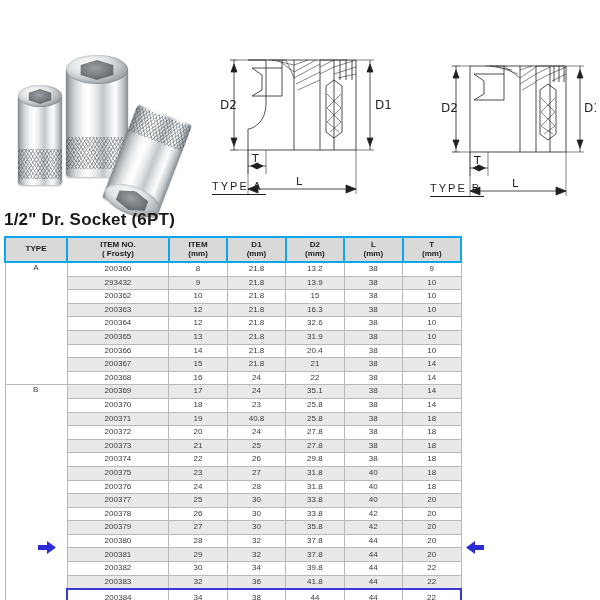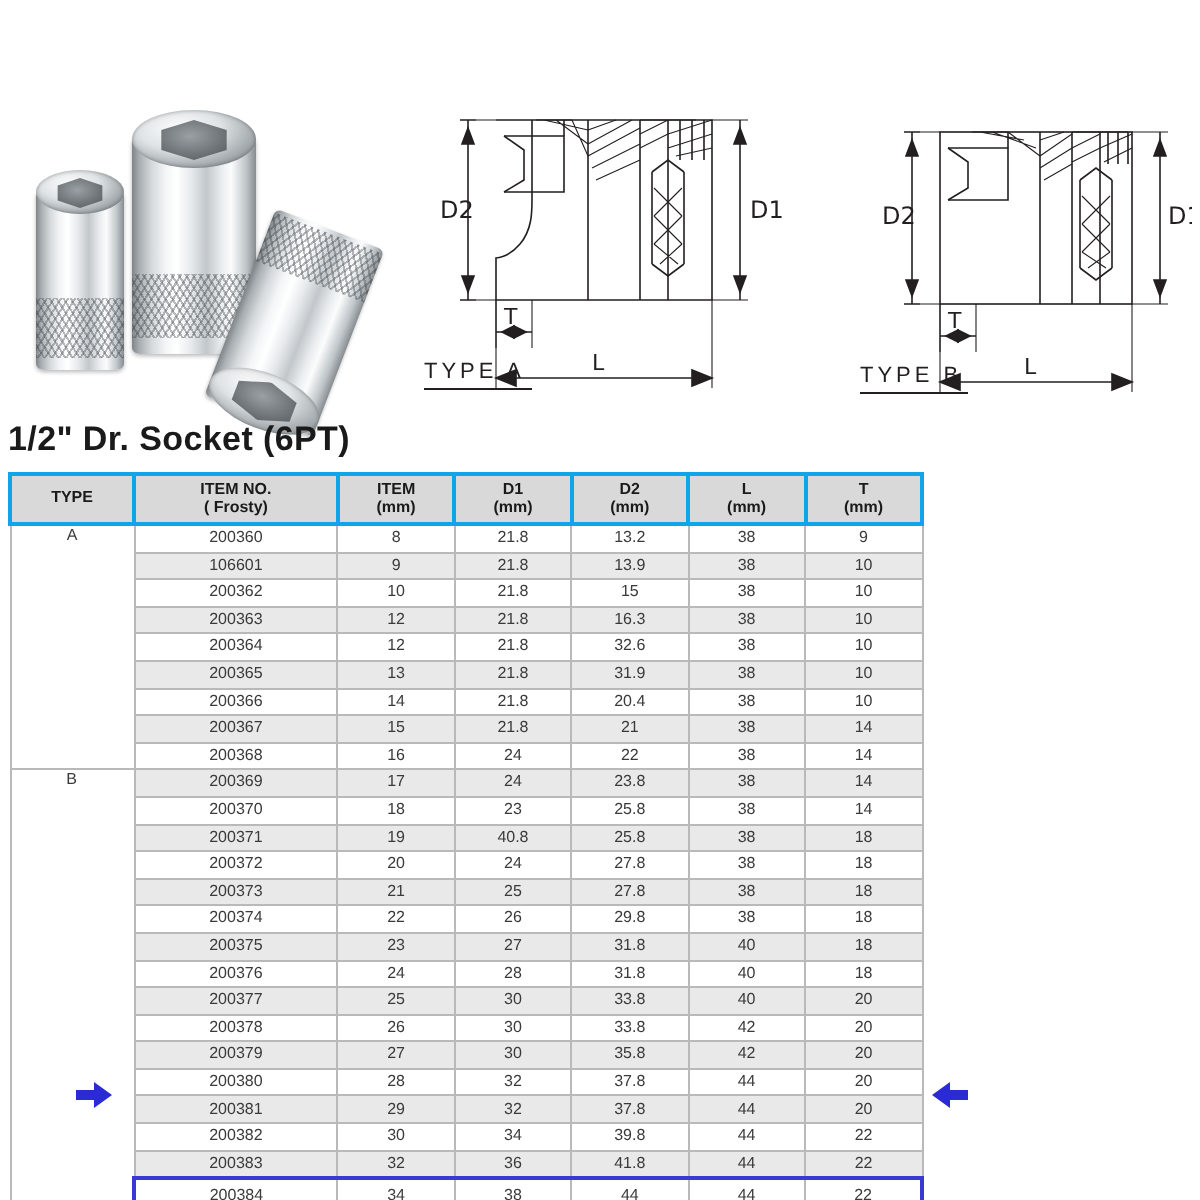--- a/index.html
+++ b/index.html
@@ -349,21 +349,21 @@
       <tr class="odd">
         <td class="type-cell" rowspan="9">A</td>
         <td>200360</td>
         <td>8</td>
         <td>21.8</td>
         <td>13.2</td>
         <td>38</td>
         <td>9</td>
       </tr>
       <tr class="even">
-        <td>106601</td>
+        <td>293432</td>
         <td>9</td>
         <td>21.8</td>
         <td>13.9</td>
         <td>38</td>
         <td>10</td>
       </tr>
       <tr class="odd">
         <td>200362</td>
         <td>10</td>
         <td>21.8</td>
@@ -417,21 +417,21 @@
         <td>24</td>
         <td>22</td>
         <td>38</td>
         <td>14</td>
       </tr>
       <tr class="even">
         <td class="type-cell" rowspan="16">B</td>
         <td>200369</td>
         <td>17</td>
         <td>24</td>
-        <td>23.8</td>
+        <td>35.1</td>
         <td>38</td>
         <td>14</td>
       </tr>
       <tr class="odd">
         <td>200370</td>
         <td>18</td>
         <td>23</td>
         <td>25.8</td>
         <td>38</td>
         <td>14</td>

